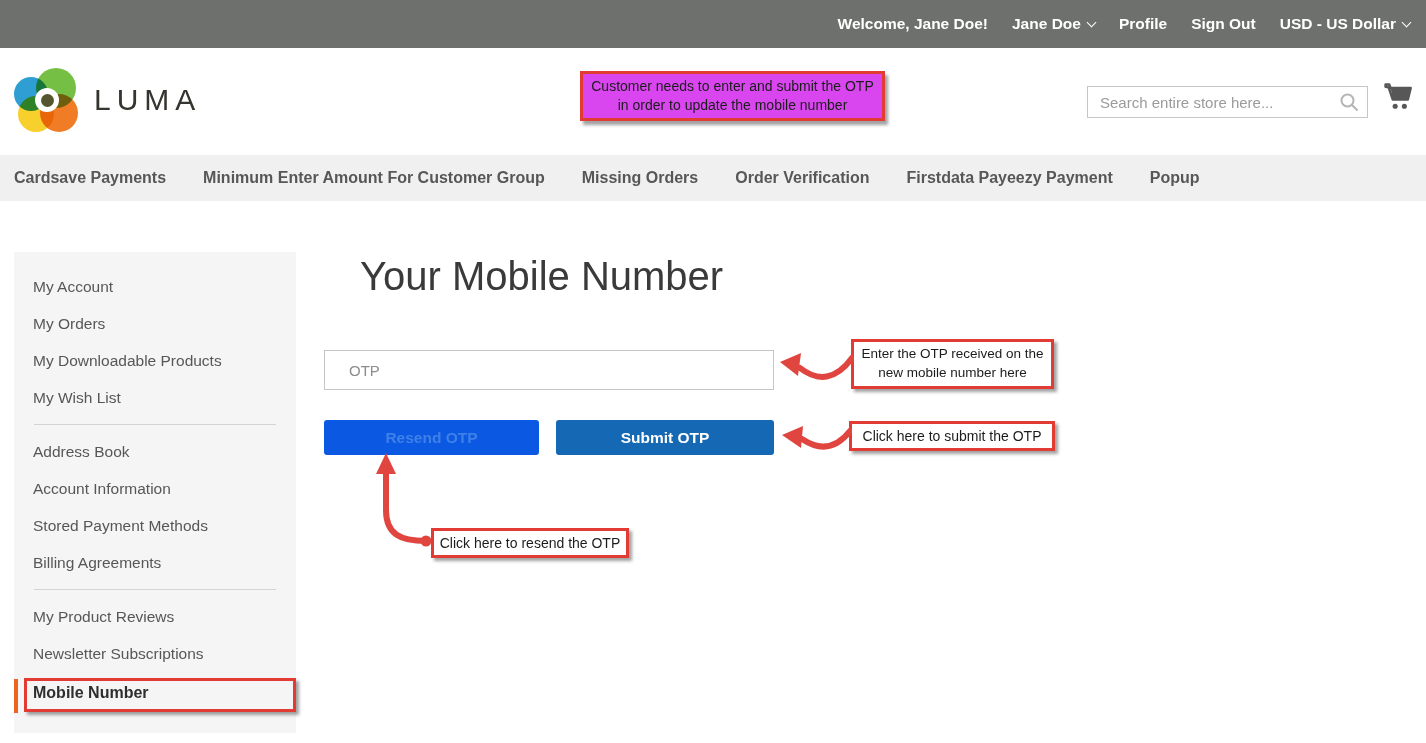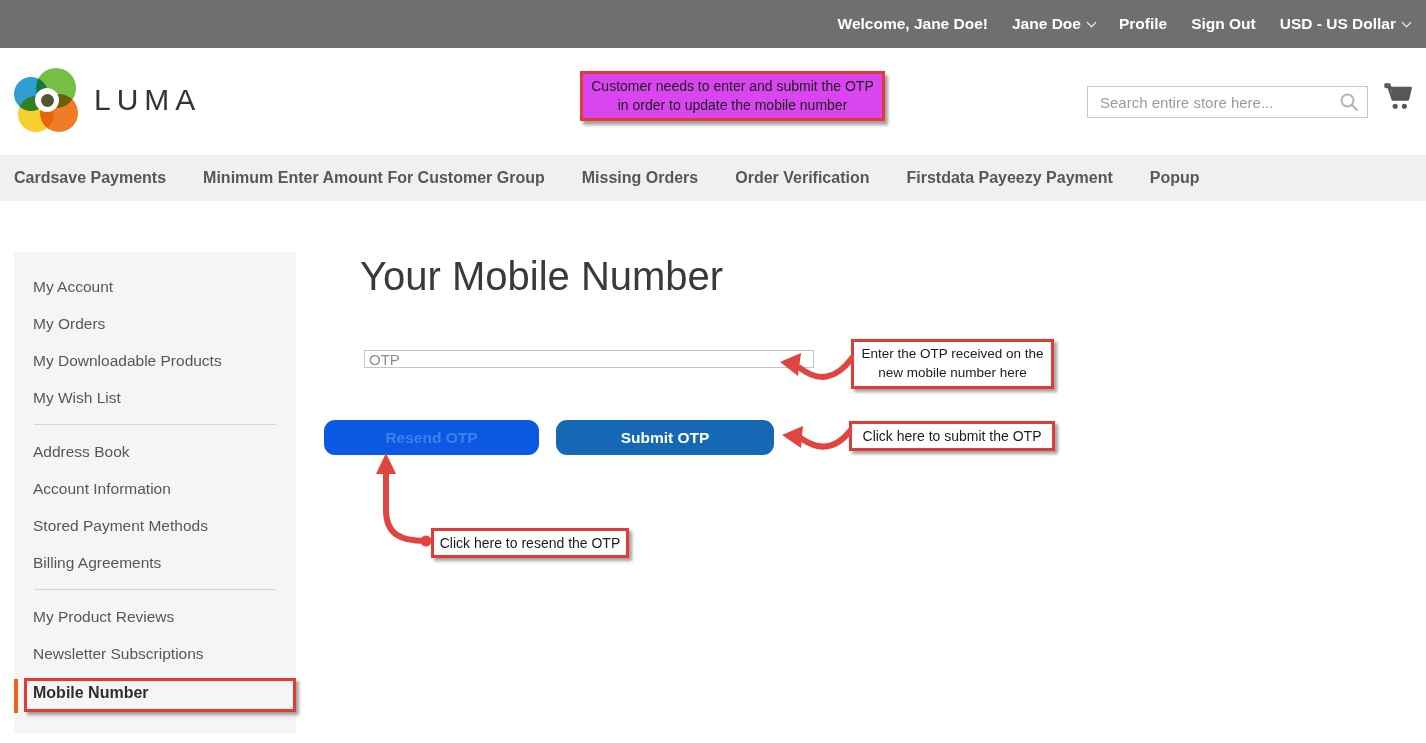--- a/index.html
+++ b/index.html
@@ -52,24 +52,24 @@
                 font-size:15.5px; color:#575757; cursor:pointer; }
   .side-divider { border:none; border-top:1px solid #d4d4d4; margin:8px 20px; }
   .current-row { position:relative; height:40px; margin-top:4px; }
   .current-marker { position:absolute; left:0; top:3px; width:4px; height:34px; background:#eb6420; }
   .current-box { position:absolute; left:10px; top:2px; width:272px; height:34px;
                  border:3px solid #e23b33; box-shadow:3px 3px 3px rgba(85,85,85,.55); background:transparent; }
   .current-label { position:absolute; left:19px; top:8px; font-size:16px; font-weight:700; color:#2e2e2e; }
 
   
   .page-title { position:absolute; left:324px; top:254px; font-size:40px; font-weight:300; color:#3a3a3a;margin-left:36px; }
-  .otp-input { position:absolute; left:324px; top:350px; width:450px; height:18px; border:1px solid #c5c5c5;
-               padding:0 4px; font-size:15px; color:#555; font-family:"Liberation Sans",sans-serif; background:#fff;margin-left:40px; }
+  .otp-input { position:absolute; left:324px; top:350px; width:450px; height:40px; border:1px solid #c5c5c5;
+               padding:0 24px; font-size:15px; color:#555; font-family:"Liberation Sans",sans-serif; background:#fff; }
   .otp-input::placeholder { color:#8d8d8d; opacity:1; }
-  .btn { position:absolute; top:420px; height:35px; border:none; border-radius:11px; font-size:15.5px;
+  .btn { position:absolute; top:420px; height:35px; border:none; border-radius:3px; font-size:15.5px;
          font-family:"Liberation Sans",sans-serif; cursor:pointer; }
   .btn-resend { left:324px; width:215px; background:#0b58e2; color:#3f80e8; font-weight:600; }
   .btn-submit { left:556px; width:218px; background:#1568b3; color:#fff; font-weight:700; }
 
   
   .redbox { position:absolute; background:#fff; border:3px solid #e23b33;
             box-shadow:3px 3px 3px rgba(85,85,85,.55); color:#1c1c1c; }
   .note-otp    { left:851px; top:339px; width:203px; font-size:13.5px; text-align:center; padding:3px 5px; line-height:1.4; }
   .note-submit { left:849px; top:421px; width:206px; font-size:14px; text-align:center; padding:4px 5px; white-space:nowrap; }
   .note-resend { left:431px; top:528px; width:198px; font-size:14px; text-align:center; padding:4px 5px; white-space:nowrap; }

